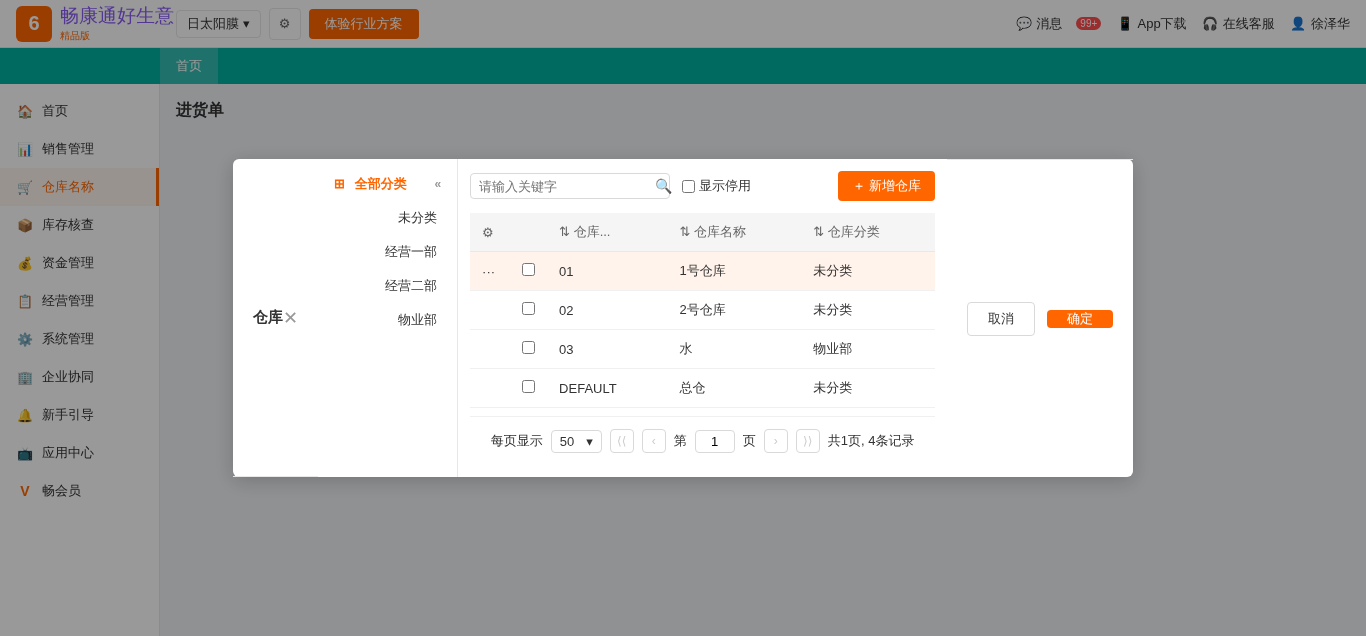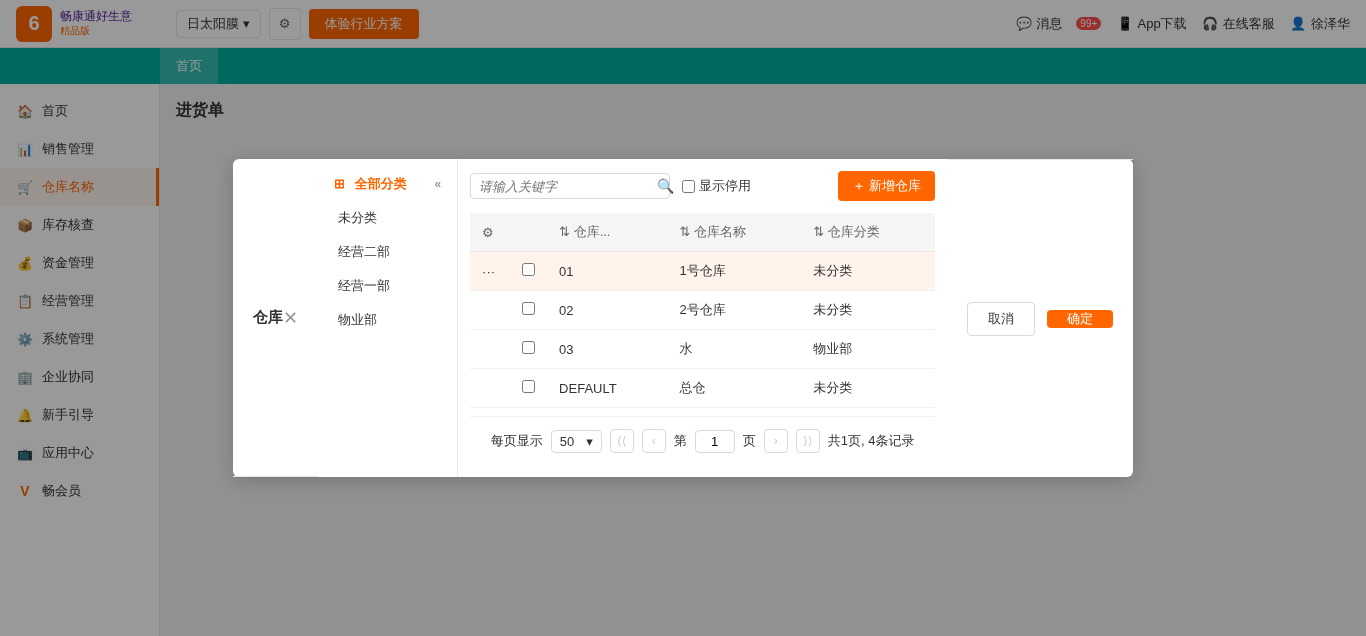--- a/index.html
+++ b/index.html
@@ -22,21 +22,21 @@
       width: 160px;
     }
     .logo-icon {
       width: 36px; height: 36px;
       background: #ff6600;
       border-radius: 6px;
       display: flex; align-items: center; justify-content: center;
       color: #fff; font-size: 20px; font-weight: bold;
       margin-right: 8px;
     }
-    .logo-text { font-size: 12px; color: #4c1d95; line-height: 1.3; }
+    .logo-text { font-size: 19px; color: #8b5cf6; line-height: 1.3; }
     .logo-sub { font-size: 10px; color: #ff6600; }
     .header-middle {
       display: flex; align-items: center; flex: 1; gap: 8px;
     }
     .branch-selector {
       display: flex; align-items: center; gap: 4px;
       border: 1px solid #e8e8e8; border-radius: 4px;
       padding: 4px 10px; cursor: pointer; color: #333; font-size: 13px;
     }
     .gear-btn {
@@ -126,20 +126,21 @@
     .modal-body {
       display: flex; flex: 1; overflow: hidden;
     }
 
     
     .category-panel {
       width: 140px;
       border-right: 1px solid #e8e8e8;
       padding: 8px 4px;
       flex-shrink: 0;
+      text-align: right;
     }
     .category-header {
       display: flex; align-items: center; justify-content: space-between;
       padding: 8px 12px; font-size: 13px; font-weight: bold; color: #ff6600; cursor: pointer;
     }
     .category-icon { color: #ff6600; margin-right: 6px; }
     .category-collapse { cursor: pointer; color: #999; font-size: 12px; }
     .category-item {
       padding: 8px 16px; font-size: 13px; color: #333; cursor: pointer;
     }
@@ -150,21 +151,21 @@
     }
     .table-toolbar {
       display: flex; align-items: center; gap: 12px; margin-bottom: 12px;
     }
     .search-box {
       display: flex; align-items: center;
       border: 1px solid #d9d9d9; border-radius: 4px;
       padding: 4px 8px; width: 200px;
     }
     .search-box input {
-      border: none; outline: none; font-size: 13px; flex: 1; color: #3b82f6; font-style: italic;
+      border: none; outline: none; font-size: 13px; flex: 1; color: #3b82f6;
     }
     .search-icon { color: #999; font-size: 14px; cursor: pointer; }
     .show-disabled {
       display: flex; align-items: center; gap: 4px; font-size: 13px; color: #333;
     }
     .show-disabled input[type=checkbox] { cursor: pointer; }
     .add-btn {
       background: #ff6600; color: #fff; border: none;
       border-radius: 4px; padding: 6px 14px; cursor: pointer; font-size: 13px;
       margin-left: auto;
@@ -344,24 +345,24 @@
           <span>
             <span class="category-icon">⊞</span>
             <span>全部分类</span>
           </span>
           <span class="category-collapse">«</span>
         </div>
         <div class="category-item">
           <span>未分类</span>
         </div>
         <div class="category-item">
+          <span>经营一部</span>
+        </div>
+        <div class="category-item">
           <span>经营二部</span>
-        </div>
-        <div class="category-item">
-          <span>经营一部</span>
         </div>
         <div class="category-item">
           <span>物业部</span>
         </div>
       </div>
 
       <div class="table-panel">
 
         <div class="table-toolbar">
           <div class="search-box">

